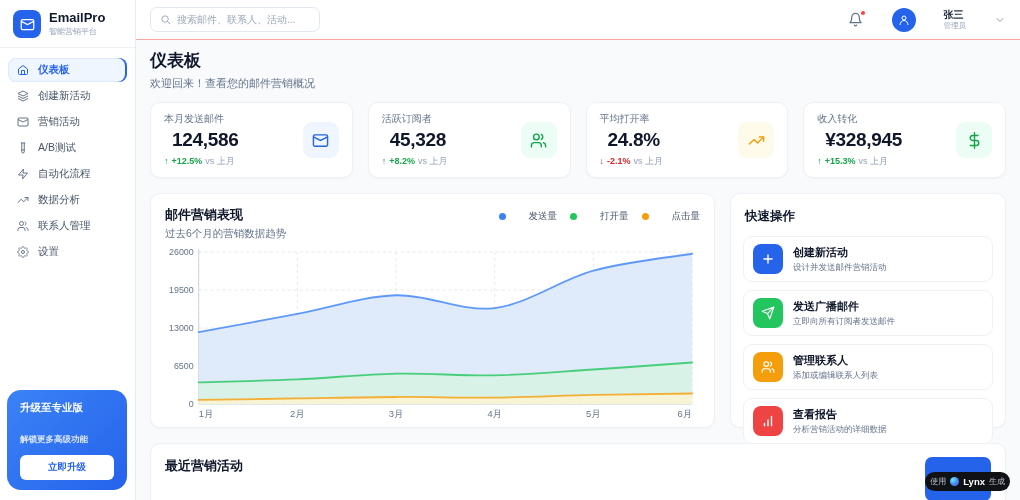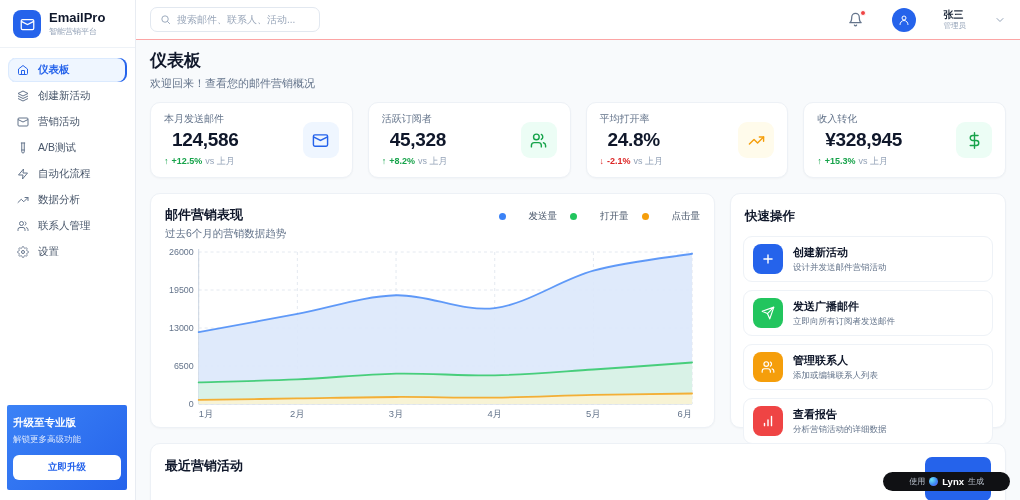--- a/index.html
+++ b/index.html
@@ -15,23 +15,23 @@
   .logo-row { display:flex; align-items:center; gap:8px; padding:10px 12px 9px 13px; border-bottom:1px solid #eef2f7; }
   .logo-icon { width:28px; height:28px; border-radius:8px; background:#2563eb; color:#fff; display:flex; align-items:center; justify-content:center; flex-shrink:0; }
   .logo-icon svg { width:15px; height:15px; }
   .brand-name { font-size:13px; font-weight:bold; color:#0f172a; line-height:1.15; }
   .brand-tagline { font-size:8px; color:#94a3b8; }
   .nav { padding:10px 8px; }
   .nav-item { display:flex; align-items:center; gap:9px; height:24px; padding:0 9px; border-radius:8px; font-size:10.5px; color:#475569; margin-bottom:2px; cursor:pointer; }
   .nav-item svg { width:12px; height:12px; color:#64748b; flex-shrink:0; }
   .nav-item.active { background:#eff6ff; color:#2563eb; font-weight:bold; box-shadow:inset -2px 0 0 #2563eb, inset 0 0 0 1px #dbeafe; }
   .nav-item.active svg { color:#2563eb; }
-  .upgrade { position:absolute; left:7px; right:8px; bottom:10px; background:linear-gradient(135deg,#3b82f6,#2563eb); border-radius:2px; padding:11px 6px 10px; color:#fff; }
+  .upgrade { position:absolute; left:7px; right:8px; bottom:10px; background:linear-gradient(135deg,#3b82f6,#2563eb); border-radius:14px; padding:11px 13px 10px; color:#fff; }
   .upgrade-title { font-size:10.5px; font-weight:bold; }
-  .upgrade-sub { font-size:8.5px; color:rgba(255,255,255,.82); margin-top:4px; }
+  .upgrade-sub { font-size:8.5px; color:rgba(255,255,255,.82); margin-top:19px;font-weight:bold; }
   .upgrade-btn { margin-top:9px; width:100%; background:#fff; color:#2563eb; border:none; border-radius:6px; font-size:9.5px; font-weight:bold; padding:6px 0; cursor:pointer; font-family:inherit; }
 
   
   .main { flex:1; display:flex; flex-direction:column; min-width:0; }
   .topbar { height:40px; background:#fff; border-bottom:1px solid #fca5a5; display:flex; align-items:center; padding:0 14px; flex-shrink:0; }
   .search { width:170px; height:25px; border:1px solid #e2e8f0; border-radius:7px; display:flex; align-items:center; gap:6px; padding:0 9px; background:#fff; }
   .search svg { width:11px; height:11px; color:#94a3b8; flex-shrink:0; }
   .search input { border:none; outline:none; flex:1; font-size:10px; color:#334155; font-family:inherit; background:transparent; min-width:0; }
   .search input::placeholder { color:#9aa7ba; }
   .topbar-right { margin-left:auto; display:flex; align-items:center; gap:28px; }
@@ -83,21 +83,21 @@
   .action-desc { font-size:8.5px; color:#64748b; margin-top:2px; }
 
   
   .recent-card { margin-top:15px; padding:13px 14px; height:95px; }
   .recent-head { display:flex; justify-content:space-between; align-items:flex-start; }
   .recent-title { font-size:13px; font-weight:bold; }
   .recent-subtitle { font-size:10.5px; color:#64748b; margin-top:3px; }
   .view-all-btn { background:#2563eb; color:#fff; border:none; border-radius:7px; font-size:10px; font-weight:bold; padding:15px 13px; cursor:pointer; font-family:inherit; }
 
   
-  .lynx-badge { position:fixed; right:10px; bottom:9px; background:#101114; border-radius:11px; padding:4px 26px; display:flex; align-items:center; gap:4px; z-index:50; }
+  .lynx-badge { position:fixed; right:10px; bottom:9px; background:#101114; border-radius:11px; padding:4px 5px; display:flex; align-items:center; gap:4px; z-index:50; }
   .lynx-prefix, .lynx-suffix { font-size:8px; color:#b9c1cc; }
   .lynx-logo { width:9px; height:9px; border-radius:50%; background:radial-gradient(circle at 30% 30%, #6ee7f2, #3b82f6 60%, #8b5cf6); }
   .lynx-brand { font-size:9.5px; font-weight:bold; color:#fff; }
 </style>
 </head>
 <body>
 
 <svg width="0" height="0" style="position:absolute" aria-hidden="true">
   <defs>
     <g id="i-mail">

